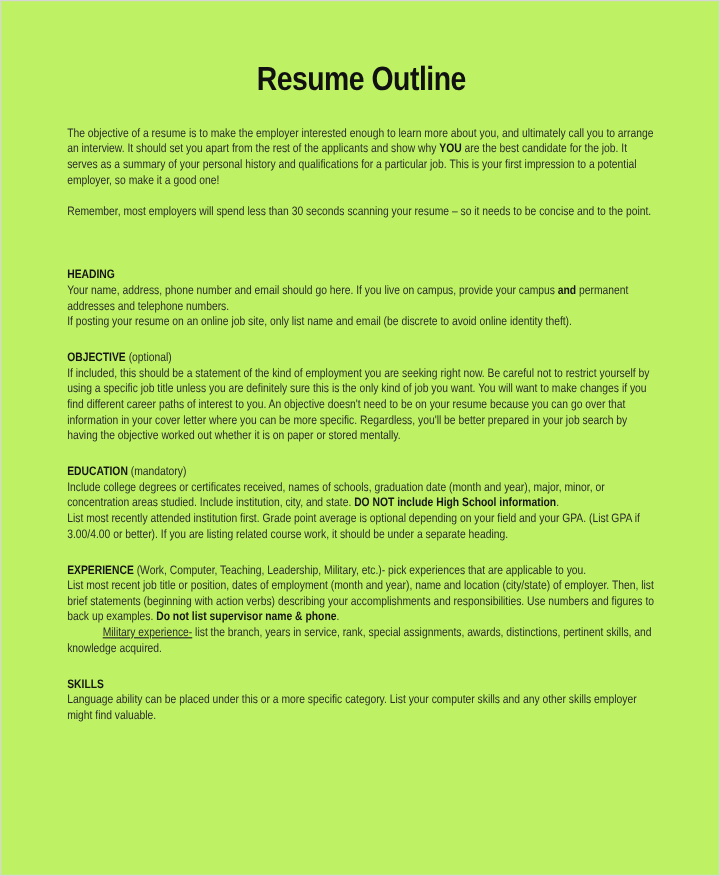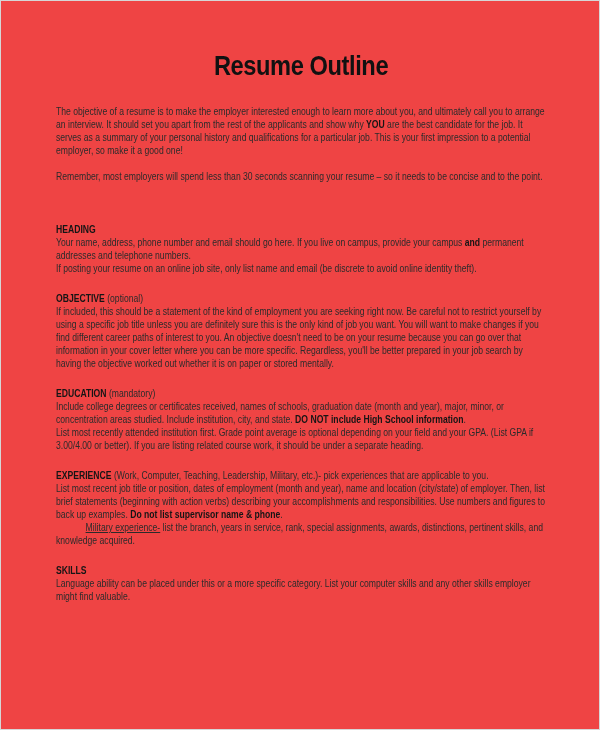--- a/index.html
+++ b/index.html
@@ -4,21 +4,21 @@
 <style>
   html, body {
     margin: 0;
     padding: 0;
     background: #fff;
   }
   .page {
     box-sizing: border-box;
     width: 600px;
     height: 730px;
-    background: #ef4444;
+    background: #bef264;
     border: 1px solid #d6d6d6;
     overflow: hidden;
     font-family: "Liberation Sans", "DejaVu Sans", sans-serif;
     color: #2b2b2b;
   }
   
   .content {
     width: 580px;
     margin-left: 55px;
     transform: scaleX(0.845);

